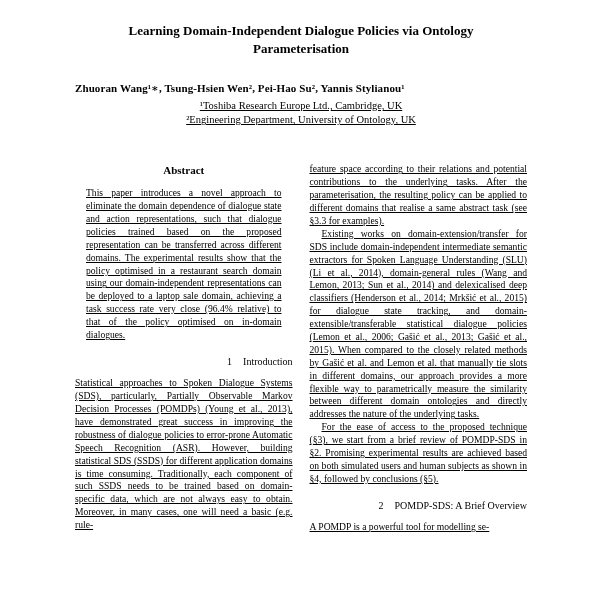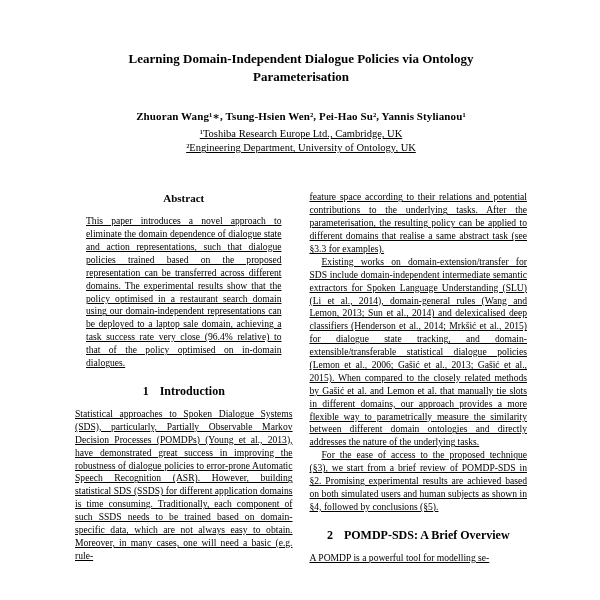--- a/index.html
+++ b/index.html
@@ -3,34 +3,34 @@
 <meta charset="utf-8">
 <style>
   * { margin: 0; padding: 0; box-sizing: border-box; }
   html, body { width: 600px; height: 600px; }
   body {
     background: #ffffff;
     color: #000000;
     font-family: "Liberation Serif", "DejaVu Serif", serif;
     overflow: hidden;
   }
-  .page { padding: 50px 73px 0 75px; }
+  .page { padding: 22px 73px 0 75px; }
 
   .title {
     font-size: 13px;
     font-weight: bold;
     text-align: center;
     line-height: 1.35;
     max-width: 385px;
     margin: 0 auto 25px auto;
   }
   .authors {
     font-size: 11px;
     font-weight: bold;
-    text-align: center;
+    text-align: left;
     margin-bottom: 4px;
     letter-spacing: 0.1px;
   }
   .affil {
     font-size: 10.5px;
     text-align: center;
     line-height: 1.35;
     text-decoration: underline;
   }
 
@@ -44,24 +44,24 @@
 
   .abstract-heading {
     text-align: center;
     font-size: 11px;
     font-weight: bold;
     margin-bottom: 9px;
   }
   .abstract-body { padding: 0 11px; }
 
   .section-heading {
-    font-size: 12px;
-    font-weight: bold;
+    font-size: 10px;
+    font-weight: normal;
     margin: 13px 0 9px 0;
-    text-align: center;
+    text-align: right;
   }
   .section-heading .sec-num { margin-right: 11px; }
 
   p { margin: 0; text-decoration: underline; }
   p.indent { text-indent: 12px; }
 </style>
 </head>
 <body>
 
 <div class="page">

